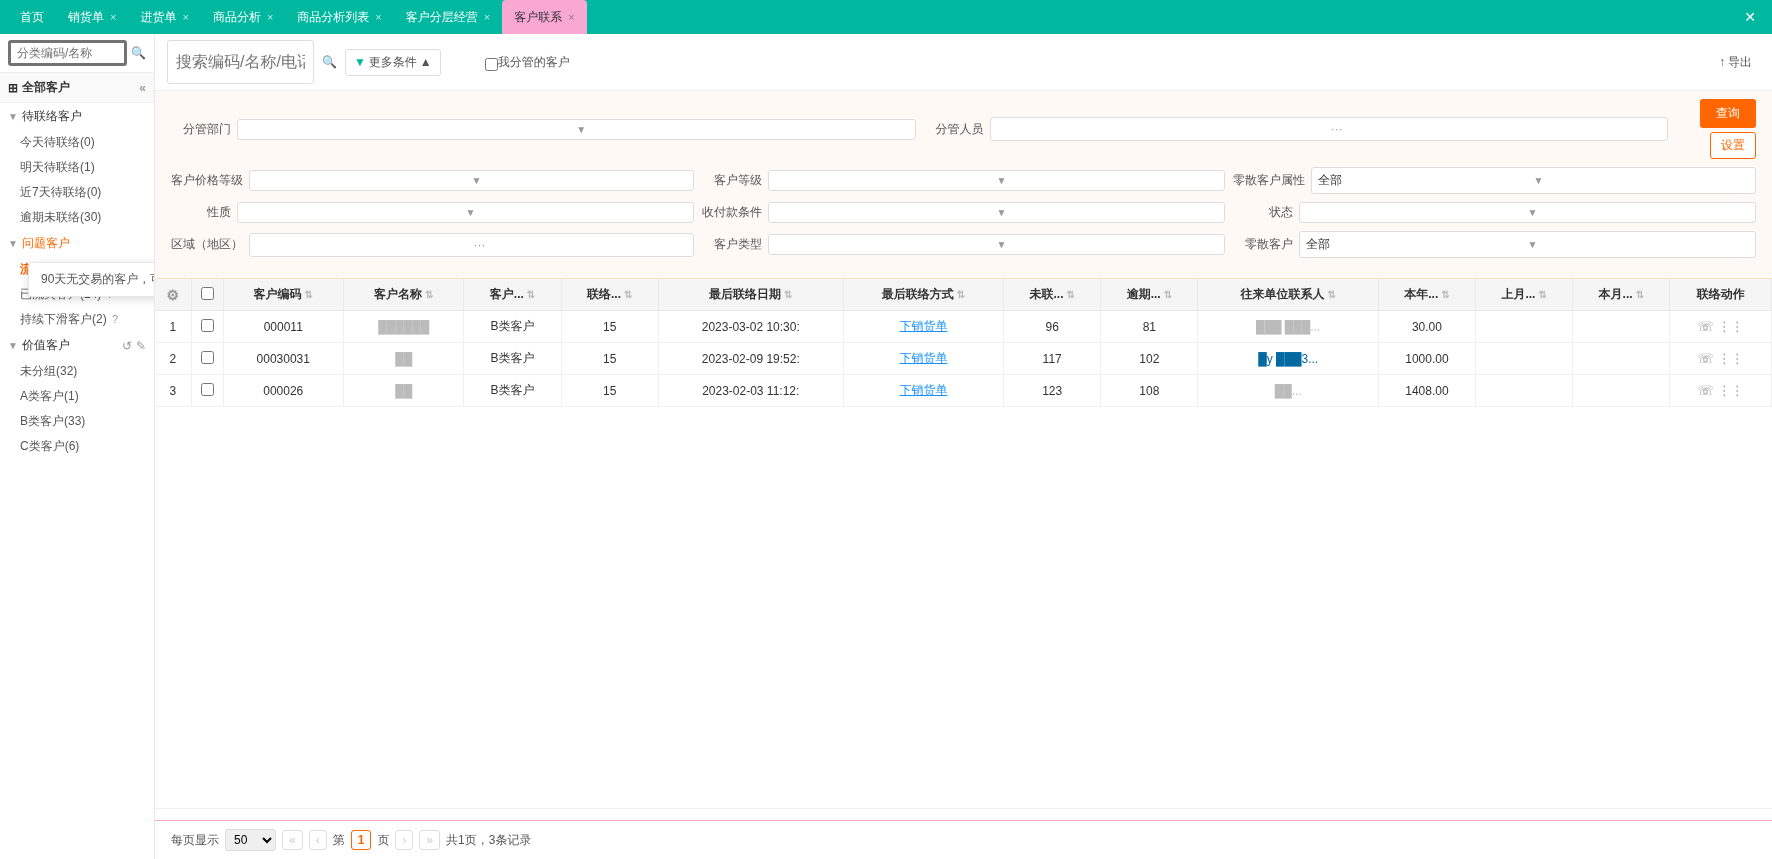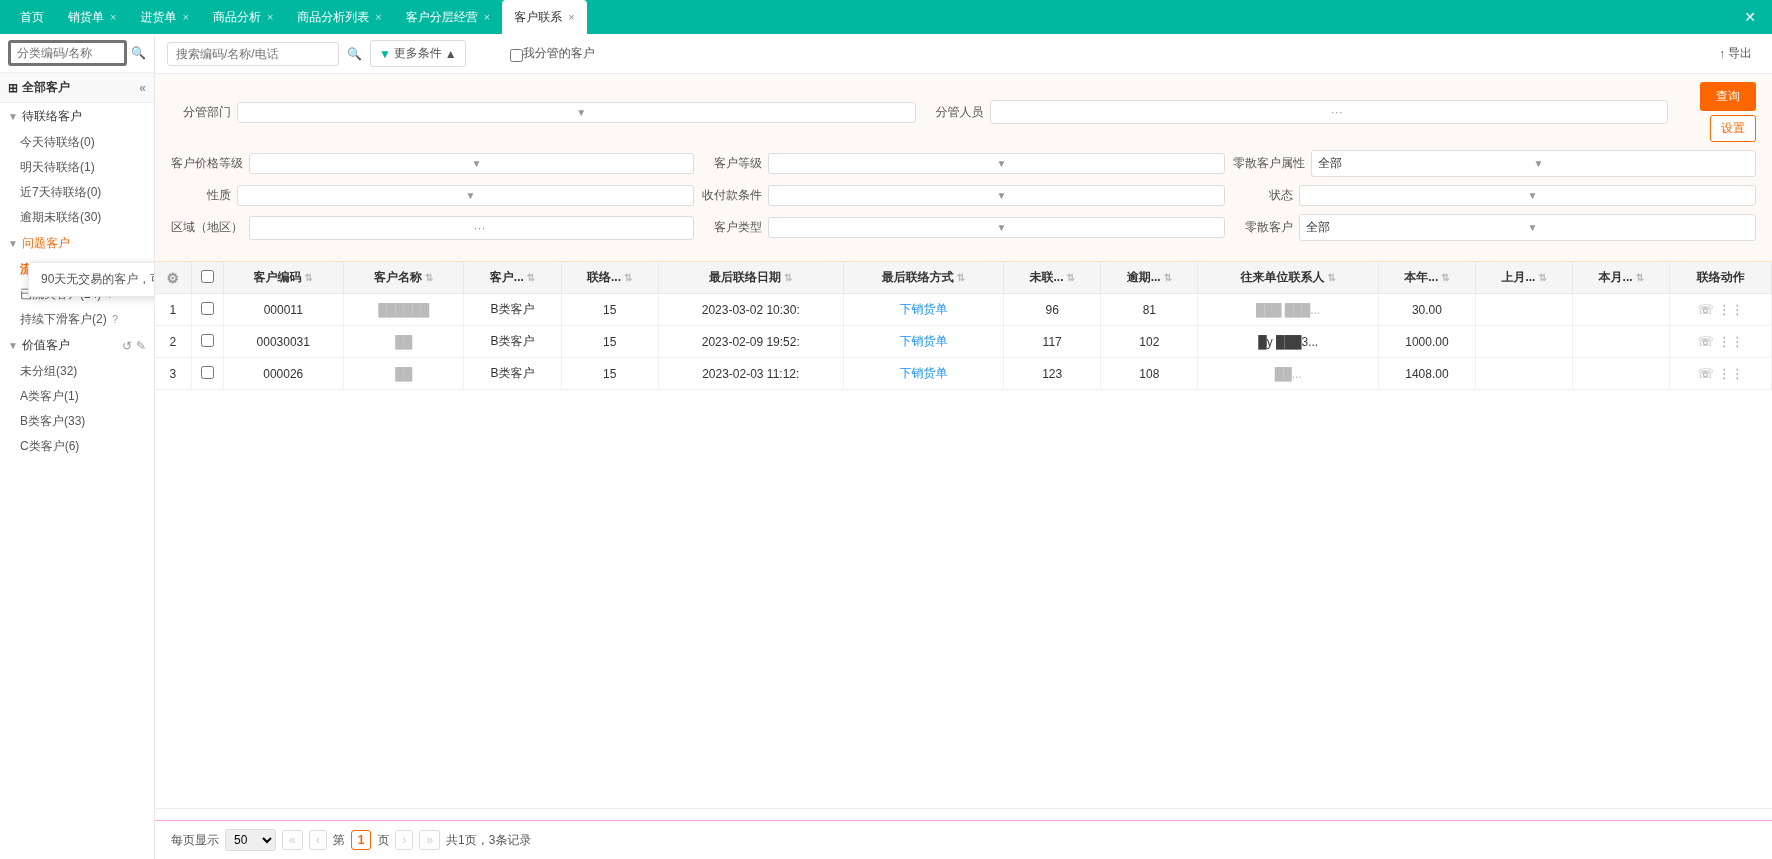--- a/index.html
+++ b/index.html
@@ -21,21 +21,21 @@
       height: 34px;
       cursor: pointer;
       color: #fff;
       white-space: nowrap;
       font-size: 12px;
       position: relative;
       justify-content: flex-end;
     }
     .top-tab.home { background: transparent; }
     .top-tab.active {
-      background: #ffffff;
+      background: #f9a8d4;
       color: #333;
       border-radius: 4px 4px 0 0;
     }
     .top-tab .close-x {
       margin-left: 6px;
       font-size: 11px;
       cursor: pointer;
       opacity: 0.7;
     }
     .top-tab.active .close-x { color: #666; }
@@ -131,23 +131,23 @@
       display: flex;
       align-items: center;
       padding: 6px 12px;
       border-bottom: 1px solid #eee;
       gap: 8px;
       flex-shrink: 0;
     }
     .filter-search-input {
       border: 1px solid #ddd;
       border-radius: 3px;
-      padding: 4px 8px;
-      width: 172px;
-      font-size: 12px;
+      padding: 12px 8px;
+      width: 147px;
+      font-size: 16px;
       outline: none;
     }
     .filter-btn {
       display: flex;
       align-items: center;
       gap: 3px;
       padding: 4px 8px;
       border: 1px solid #ddd;
       border-radius: 3px;
       cursor: pointer;
@@ -292,21 +292,21 @@
     }
     thead th .sort-icon { color: #bbb; font-size: 10px; }
     tbody tr { border-bottom: 1px solid #f0f0f0; }
     tbody td {
       padding: 7px 6px;
       color: #333;
       border-right: 1px solid #f0f0f0;
       text-align: center;
       white-space: nowrap;
     }
-    tbody td.link { color: #1890ff; cursor: pointer; }
+    tbody td.link { color: #1890ff; cursor: pointer; text-decoration: underline; }
 
     .gear-icon-btn {
       cursor: pointer;
       color: #999;
       font-size: 14px;
     }
     .row-actions {
       display: flex;
       gap: 4px;
       justify-content: center;
@@ -725,21 +725,21 @@
     <td>2</td>
     <td><input type="checkbox" style=""></td>
     <td>00030031</td>
     <td style="color:#bbb;">██</td>
     <td>B类客户</td>
     <td>15</td>
     <td>2023-02-09 19:52:</td>
     <td class="link">下销货单</td>
     <td>117</td>
     <td>102</td>
-    <td style="color:#404040;text-align:center;">█y ███3...</td>
+    <td style="color:#0369a1;text-align:center;">█y ███3...</td>
     <td>1000.00</td>
     <td></td>
     <td></td>
     <td>
       <div class="row-actions">
         <span title="联络">☏</span>
         <span title="更多">⋮⋮</span>
       </div>
     </td>
   </tr>

